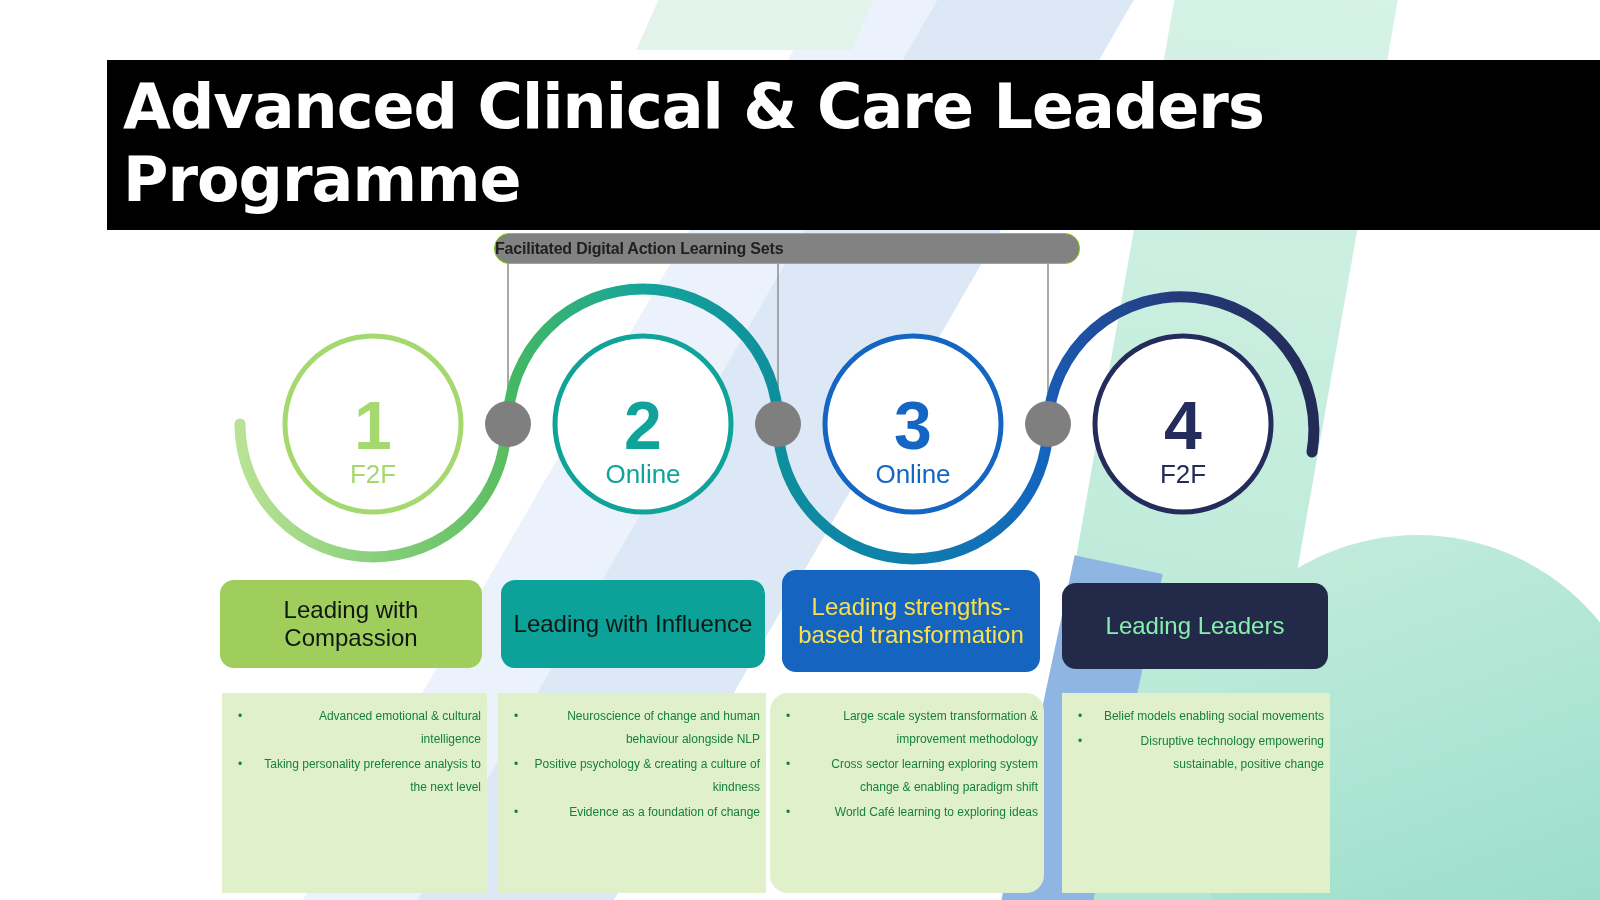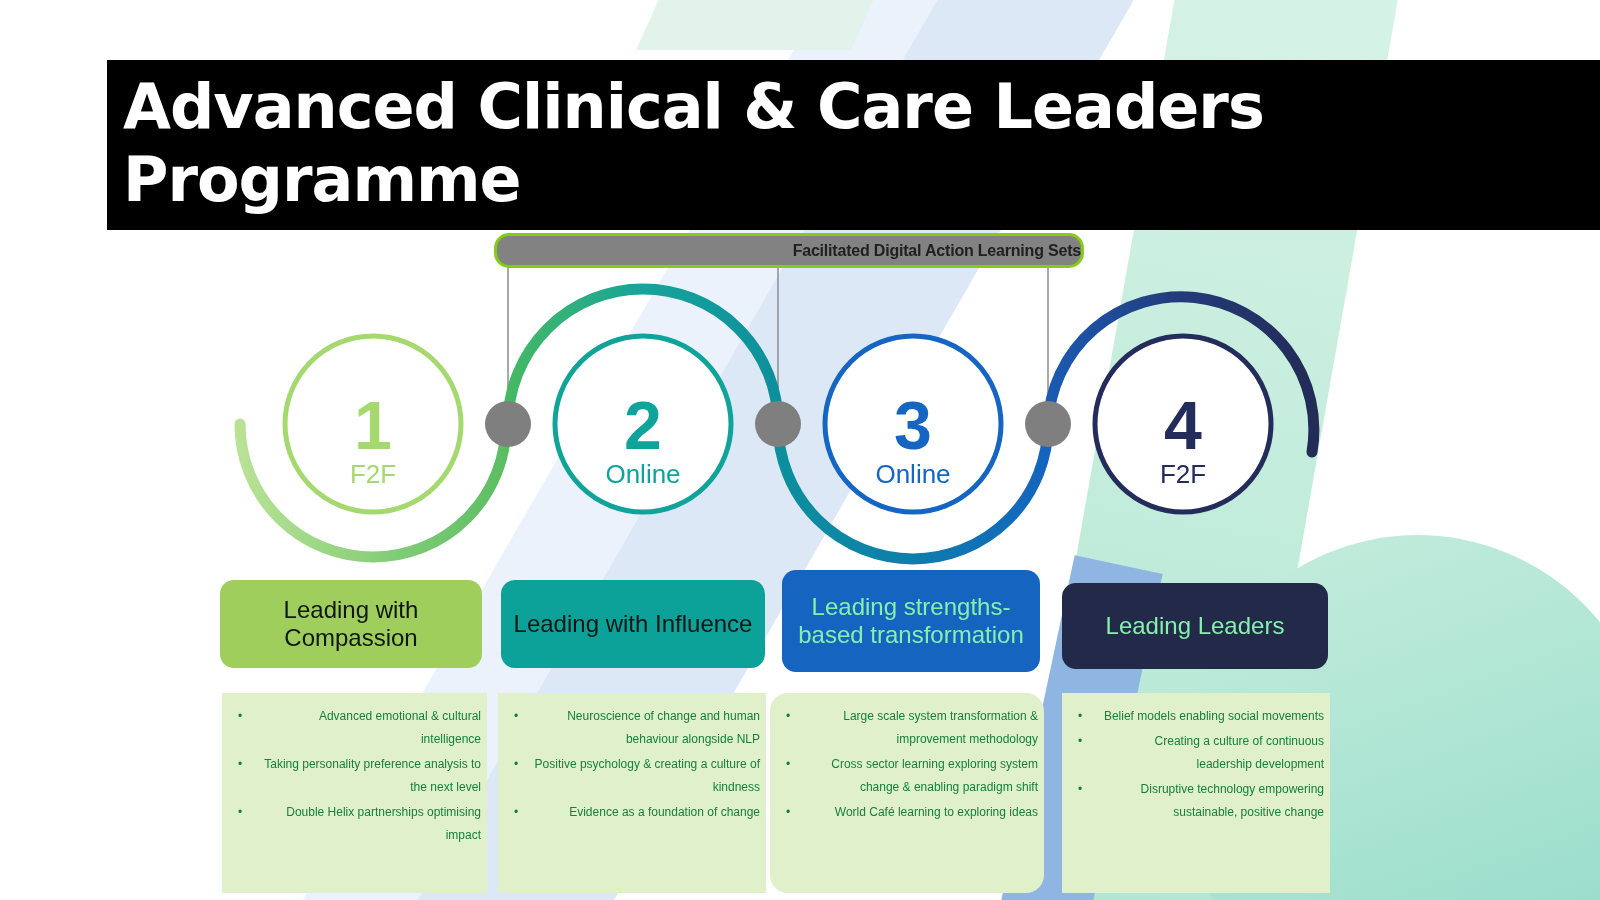--- a/index.html
+++ b/index.html
@@ -23,41 +23,41 @@
   }
   .title-banner h1{
     margin:0;padding:10px 0 0 16px;
     font-family:"DejaVu Sans","Liberation Sans",sans-serif;
     font-size:62px;line-height:73px;font-weight:800;letter-spacing:-1px;
   }
   .title-banner h1 span{display:block;}
   
   .pill{
     position:absolute;left:494px;top:233px;width:584px;height:29px;
-    background:#828282;border:3px solid #84cc16;border-radius:15px;
-    display:flex;align-items:center;justify-content:flex-end;
+    background:#828282;border:1px solid #84cc16;border-radius:15px;
+    display:flex;align-items:center;justify-content:flex-start;
     font-size:16px;font-weight:700;color:#202020;letter-spacing:-0.2px;
   }
   
   svg.flow{position:absolute;left:0;top:0;}
   
   .stage-num{position:absolute;width:176px;text-align:center;top:388px;height:74px;
     font-size:68px;font-weight:700;line-height:74px;}
   .stage-mode{position:absolute;width:176px;text-align:center;top:459px;height:30px;
     font-size:26px;line-height:30px;}
   .c-green{color:#A5D96F;} .c-teal{color:#0FA39A;} .c-blue{color:#1565C3;} .c-navy:{color:#232C5B;}
   .c-navy{color:#232C5B;}
   
   .hdr{
     position:absolute;border-radius:14px;display:flex;align-items:center;justify-content:center;
     text-align:center;font-size:24px;line-height:28px;color:#101713;padding:4px 10px;box-sizing:border-box;
   }
   .hdr-1{left:220px;top:580px;width:262px;height:88px;background:#A0CE5C;}
   .hdr-2{left:501px;top:580px;width:264px;height:88px;background:#0CA199;}
-  .hdr-3{left:782px;top:570px;width:258px;height:102px;background:#1464C0;color:#86efac;}
+  .hdr-3{left:782px;top:570px;width:258px;height:102px;background:#1464C0;color:#fde047;}
   .hdr-4{left:1062px;top:583px;width:266px;height:86px;background:#222949;color:#86efac;}
   
   .bl{
     position:absolute;top:693px;height:200px;background:#DFF0CA;box-sizing:border-box;
     padding:12px 6px 8px 10px;
   }
   .bl-1{left:222px;width:265px;}
   .bl-2{left:498px;width:268px;}
   .bl-3{left:770px;width:274px;border-radius:18px;}
   .bl-4{left:1062px;width:268px;}
@@ -152,38 +152,36 @@
     <span>Leading strengths-based transformation</span>
   </div>
   <div class="hdr hdr-4">
     <span>Leading Leaders</span>
   </div>
 
   <div class="bl bl-1">
     <ul>
       <li>Advanced emotional &amp; cultural intelligence</li>
       <li>Taking personality preference analysis to the next level</li>
-      <li>Double Helix partnerships optimising impact</li>
     </ul>
   </div>
   <div class="bl bl-2">
     <ul>
       <li>Neuroscience of change and human behaviour alongside NLP</li>
       <li>Positive psychology &amp; creating a culture of kindness</li>
       <li>Evidence as a foundation of change</li>
     </ul>
   </div>
   <div class="bl bl-3">
     <ul>
       <li>Large scale system transformation &amp; improvement methodology</li>
       <li>Cross sector learning exploring system change &amp; enabling paradigm shift</li>
       <li>World Café learning to exploring ideas</li>
     </ul>
   </div>
   <div class="bl bl-4">
     <ul>
       <li>Belief models enabling social movements</li>
-      <li>Creating a culture of continuous leadership development</li>
       <li>Disruptive technology empowering sustainable, positive change</li>
     </ul>
   </div>
 
 </div>
 
 </body></html>

